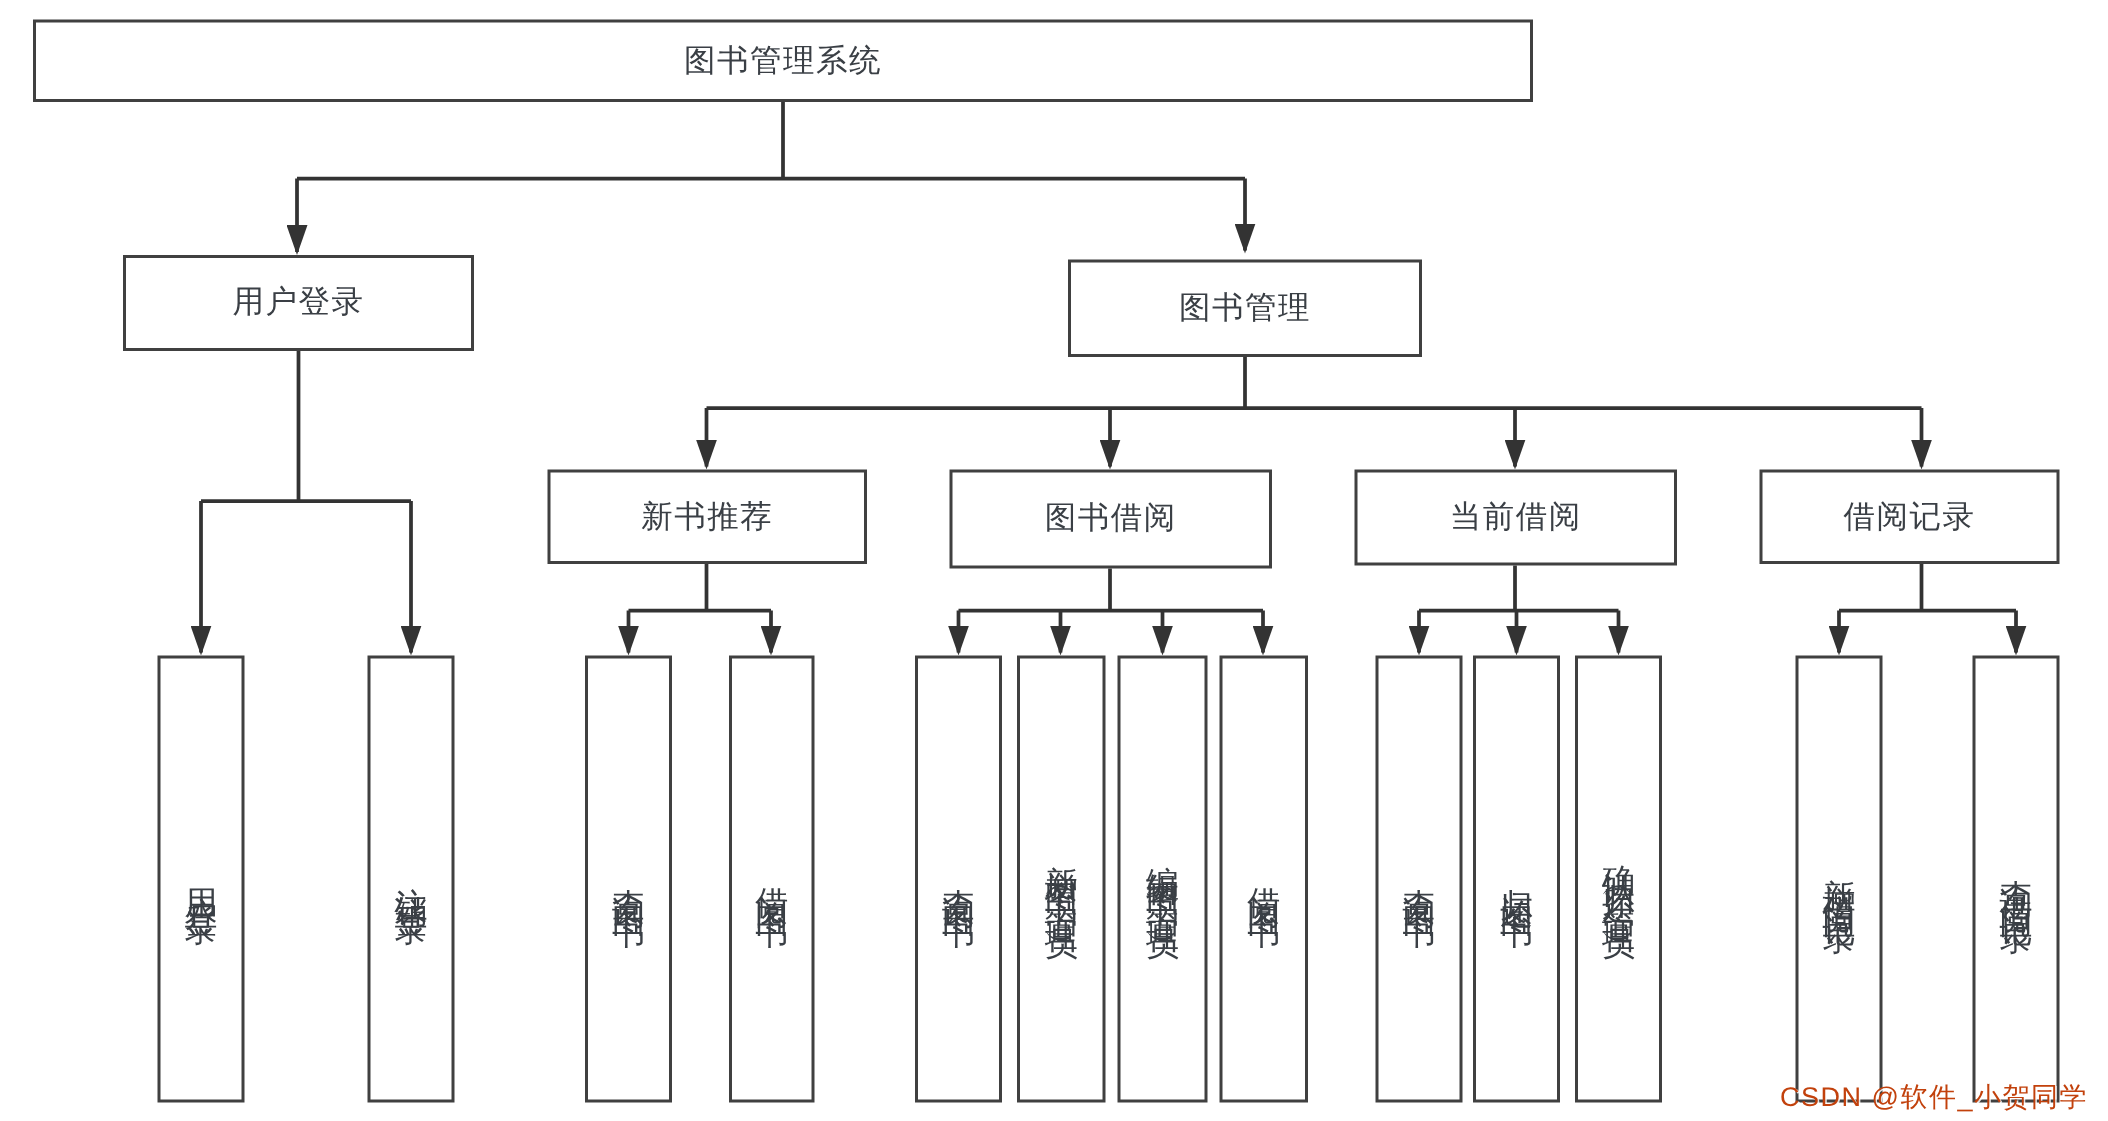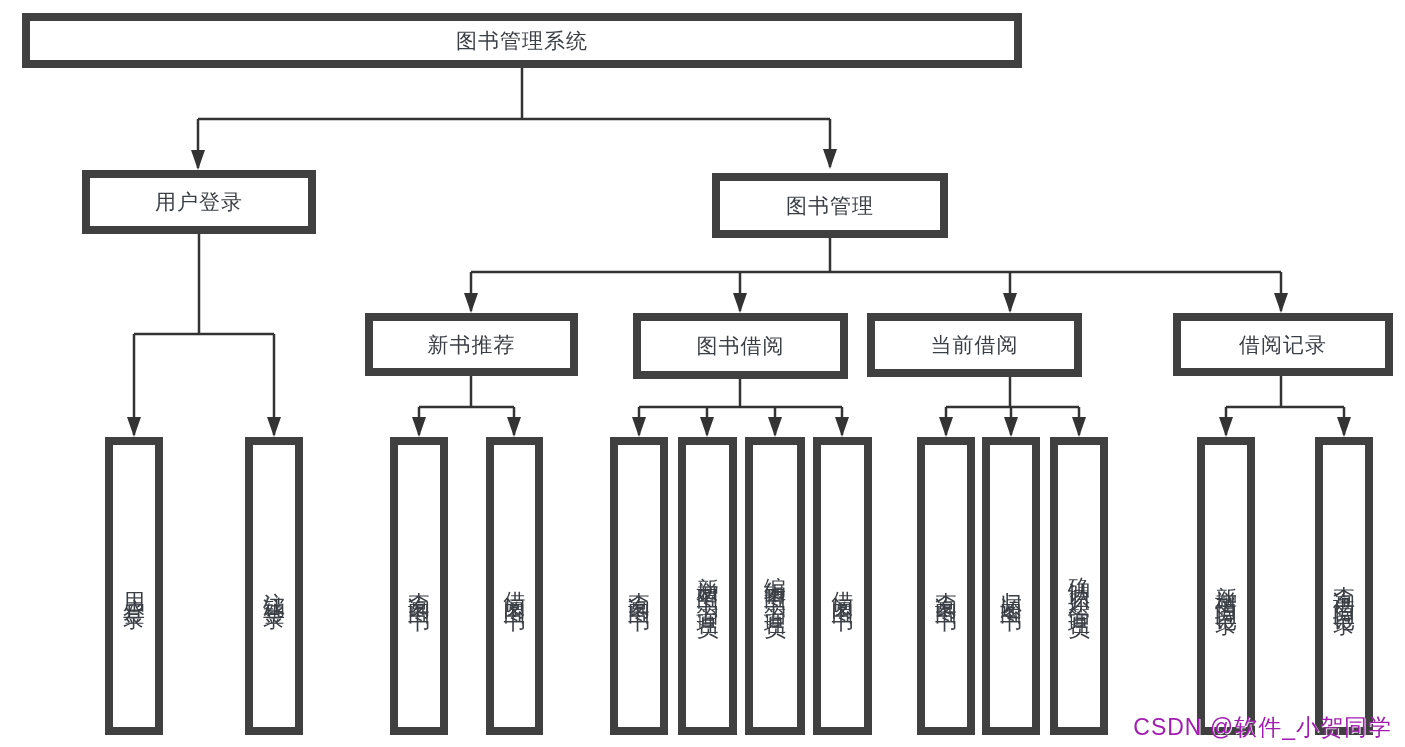--- a/index.html
+++ b/index.html
@@ -3,32 +3,32 @@
 <meta charset="utf-8">
 <style>
   html,body{margin:0;padding:0;background:#fff;}
   #canvas{
     position:relative;width:1405px;height:747px;background:#ffffff;overflow:hidden;
     font-family:"Liberation Sans","DejaVu Sans",sans-serif;
   }
   .connectors{position:absolute;left:0;top:0;z-index:1;}
   .node{
     position:absolute;box-sizing:border-box;background:#ffffff;
-    border:8px solid #404040;color:#3a3f45;
+    border:2px solid #404040;color:#3a3f45;
     display:flex;align-items:center;justify-content:center;
     z-index:2;line-height:1.2;
   }
   .h-label{font-size:21px;letter-spacing:1px;}
   .vert{
     writing-mode:vertical-rl;text-orientation:mixed;
     font-size:22px;letter-spacing:6px;line-height:1;
   }
   .watermark{
     position:absolute;right:13px;bottom:4px;z-index:3;
-    font-size:23px;color:#a21caf;letter-spacing:1px;
+    font-size:18px;color:#c2410c;letter-spacing:1px;
     text-shadow:1px 1px 0 rgba(255,255,255,0.85);
     white-space:nowrap;
   }
 </style>
 </head>
 <body>
 
 <div id="canvas">
 
   <svg class="connectors" width="1405" height="747" viewBox="0 0 1405 747">
@@ -81,22 +81,22 @@
     </g>
   </svg>
 
   <div class="node h-label" style="left:22px;top:13px;width:1000px;height:55px;">图书管理系统</div>
 
   <div class="node h-label" style="left:82px;top:170px;width:234px;height:64px;">用户登录</div>
   <div class="node h-label" style="left:712px;top:173px;width:236px;height:65px;">图书管理</div>
 
   <div class="node h-label" style="left:365px;top:313px;width:213px;height:63px;text-align:center;">新书推荐</div>
   <div class="node h-label" style="left:633px;top:313px;width:215px;height:66px;">图书借阅</div>
-  <div class="node h-label" style="left:867px;top:313px;width:215px;height:64px;">当前借阅</div>
-  <div class="node h-label" style="left:1173px;top:313px;width:220px;height:63px;">借阅记录</div>
+  <div class="node h-label" style="left:903px;top:313px;width:215px;height:64px;">当前借阅</div>
+  <div class="node h-label" style="left:1173px;top:313px;width:200px;height:63px;">借阅记录</div>
 
   <div class="node vert" style="left:105px;top:437px;width:58px;height:298px;">用户登录</div>
   <div class="node vert" style="left:245px;top:437px;width:58px;height:298px;">注销登录</div>
 
   <div class="node vert" style="left:390px;top:437px;width:58px;height:298px;">查询图书</div>
   <div class="node vert" style="left:486px;top:437px;width:57px;height:298px;">借阅图书</div>
 
   <div class="node vert" style="left:610px;top:437px;width:58px;height:298px;">查询图书</div>
   <div class="node vert" style="left:678px;top:437px;width:59px;height:298px;">新增图书（管理员）</div>
   <div class="node vert" style="left:745px;top:437px;width:60px;height:298px;">编辑图书（管理员）</div>

